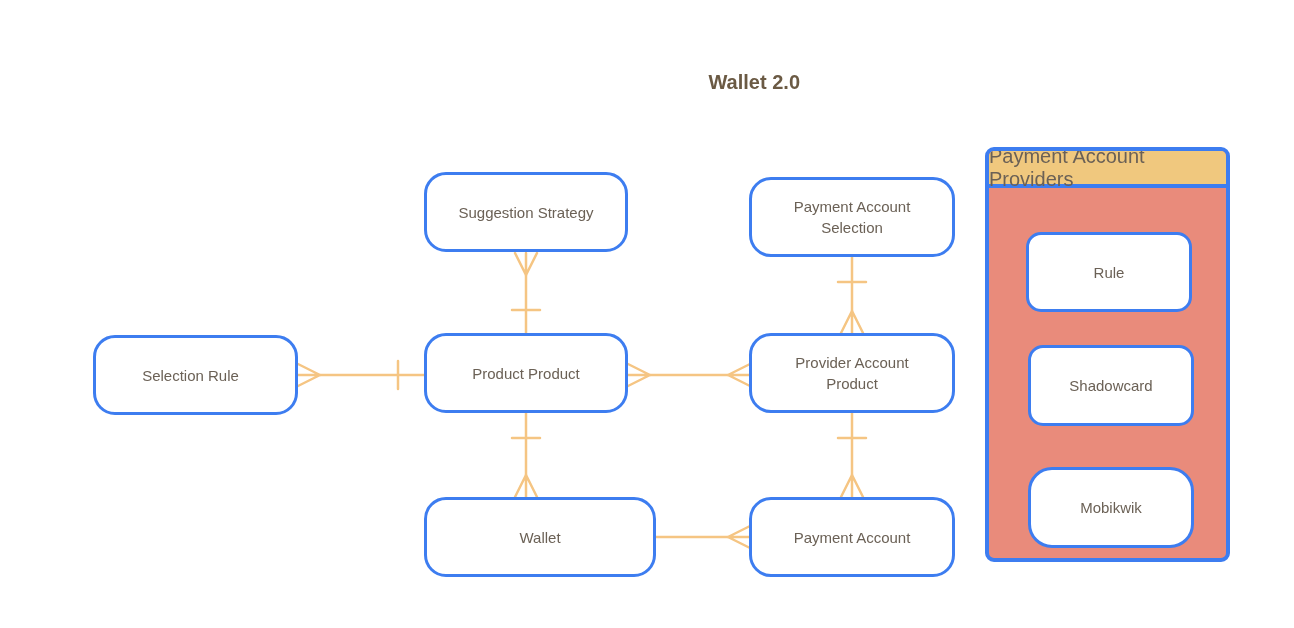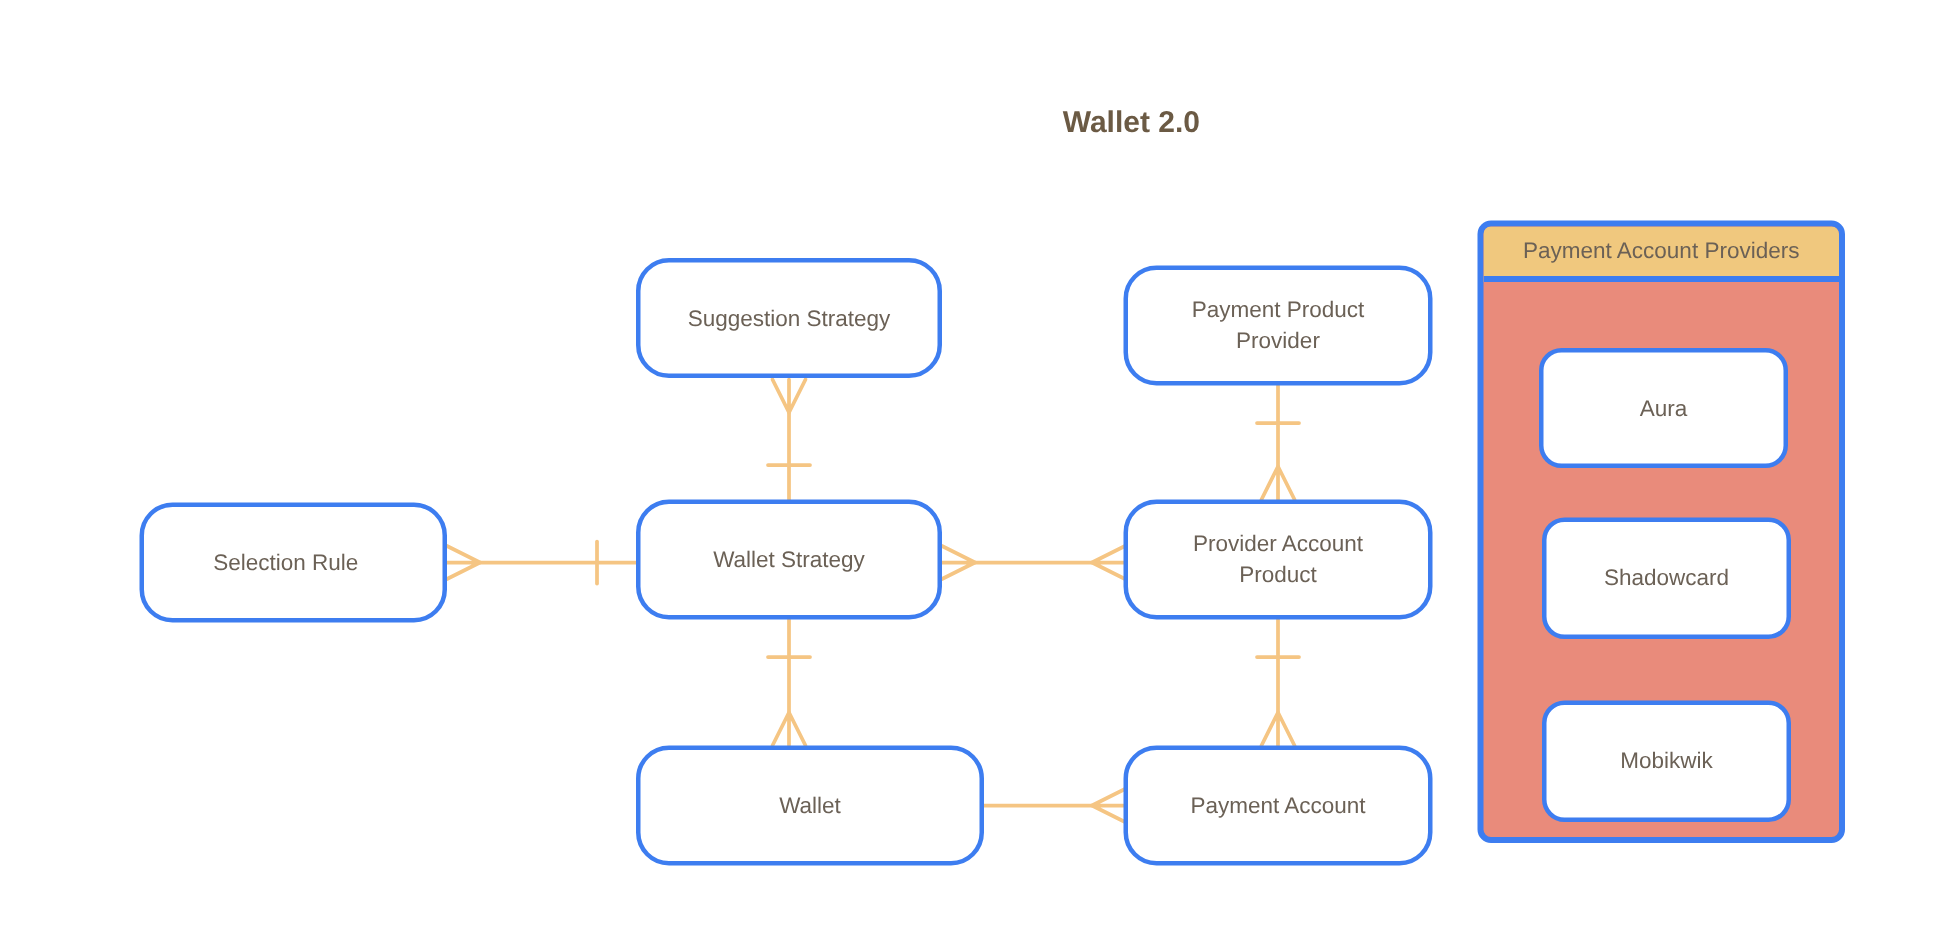--- a/index.html
+++ b/index.html
@@ -71,21 +71,21 @@
     overflow: hidden;
   }
   .group-header {
     height: 33px;
     background: var(--header-bg);
     border-bottom: 4px solid var(--blue);
     display: flex;
     align-items: center;
     justify-content: center;
     color: var(--label-color);
-    font-size: 15px;
+    font-size: 20px;
   }
   .provider-box {
     position: absolute;
     box-sizing: border-box;
     background: #ffffff;
     border: 3px solid var(--blue);
     border-radius: 15px;
     display: flex;
     align-items: center;
     justify-content: center;
@@ -148,50 +148,50 @@
 
   <div class="entity" style="left:93px; top:335px; width:205px; height:80px;padding-left:16px;">
     <span>Selection Rule</span>
   </div>
 
   <div class="entity" style="left:424px; top:172px; width:204px; height:80px;">
     <span>Suggestion Strategy</span>
   </div>
 
   <div class="entity" style="left:424px; top:333px; width:204px; height:80px;">
-    <span>Wallet Strategy</span>
+    <span>Product Product</span>
   </div>
 
   <div class="entity" style="left:424px; top:497px; width:232px; height:80px;">
     <span>Wallet</span>
   </div>
 
   <div class="entity" style="left:749px; top:177px; width:206px; height:80px;">
-    <span>Payment Product Provider</span>
+    <span>Payment Account Selection</span>
   </div>
 
   <div class="entity" style="left:749px; top:333px; width:206px; height:80px;">
     <span>Provider Account Product</span>
   </div>
 
   <div class="entity" style="left:749px; top:497px; width:206px; height:80px;">
     <span>Payment Account</span>
   </div>
 
   <div class="group-container">
     <div class="group-header">
       <span>Payment Account Providers</span>
     </div>
   </div>
 
   <div class="provider-box" style="left:1026px; top:232px; width:166px; height:80px;">
-    <span>Aura</span>
+    <span>Rule</span>
   </div>
 
   <div class="provider-box" style="left:1028px; top:345px; width:166px; height:81px;">
     <span>Shadowcard</span>
   </div>
 
-  <div class="provider-box" style="left:1028px; top:467px; width:166px; height:81px;">
+  <div class="provider-box" style="left:1028px; top:467px; width:166px; height:81px;border-radius:24px;">
     <span>Mobikwik</span>
   </div>
 
 </div>
 
 </body></html>

